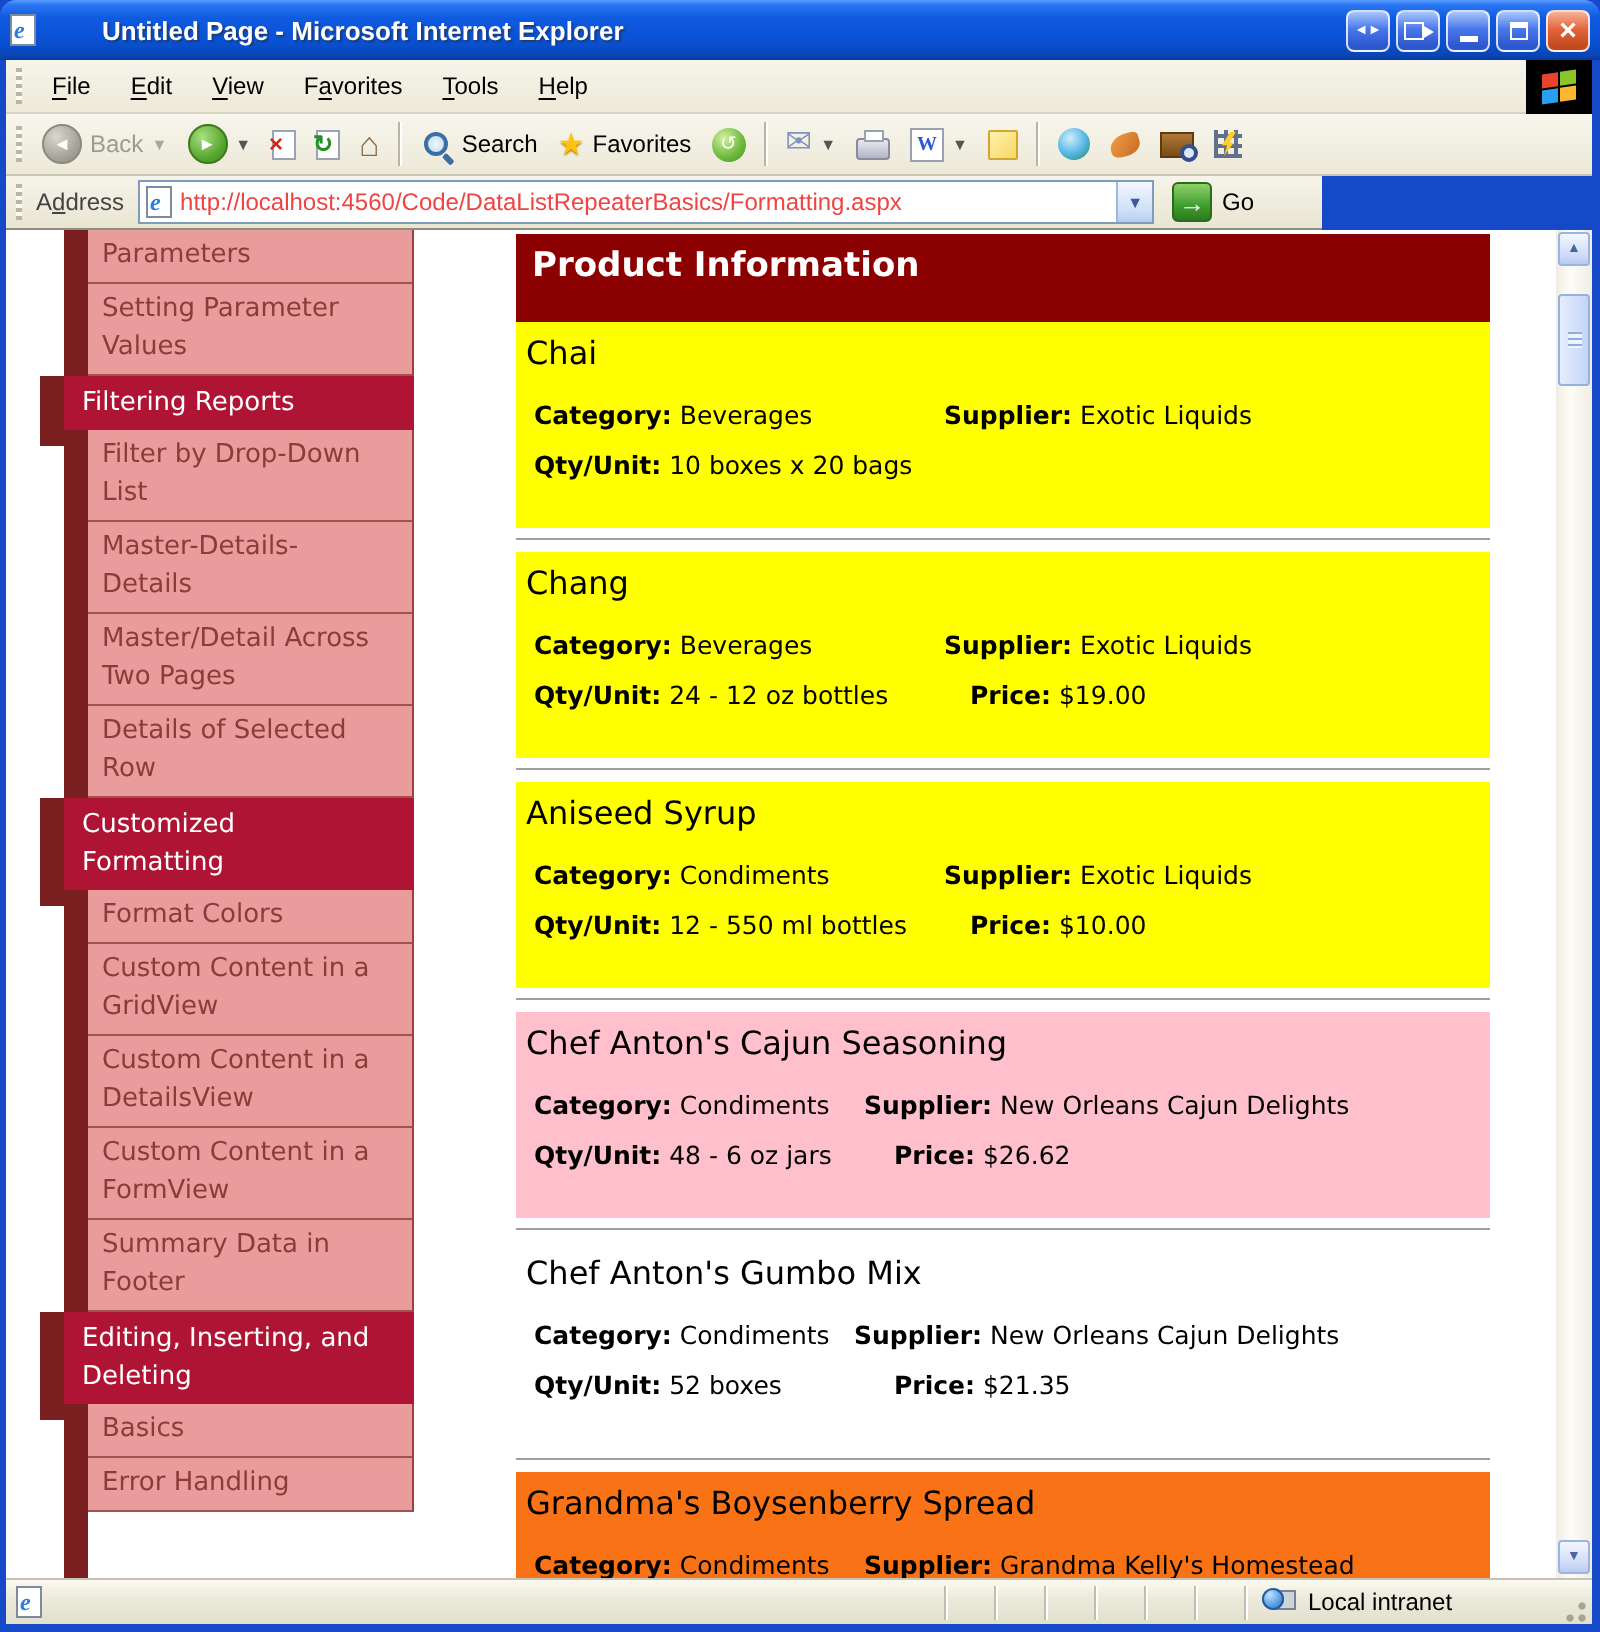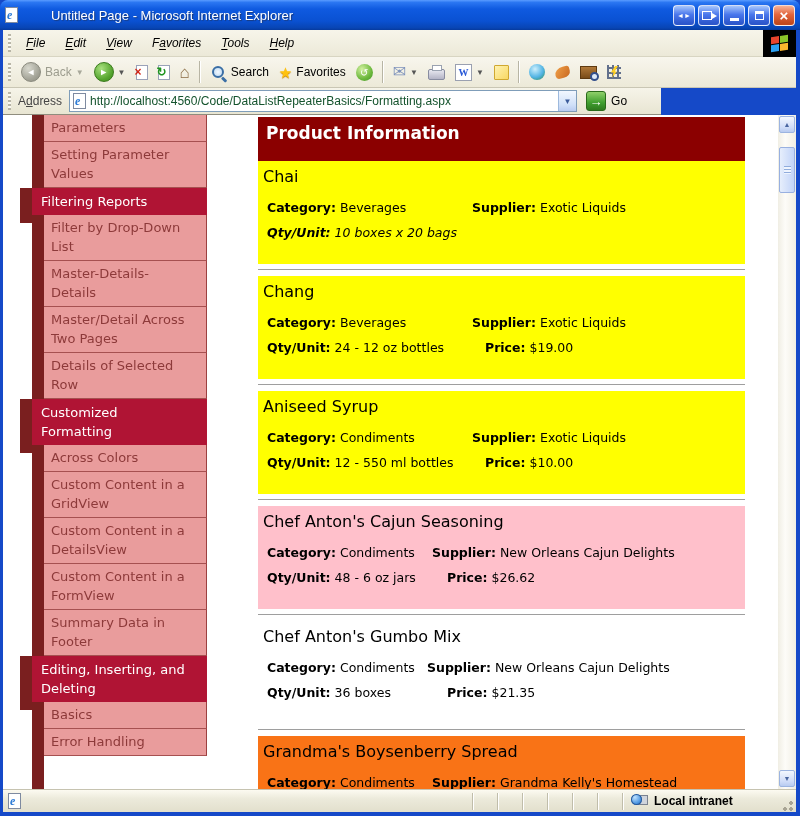--- a/index.html
+++ b/index.html
@@ -5,35 +5,35 @@
   html,body{margin:0;padding:0;}
   body{width:800px;height:816px;overflow:hidden;background:#4a6aa0;}
   .win{position:relative;width:800px;height:816px;background:#1549c8;font-family:"Liberation Sans",sans-serif;}
 
   
   .titlebar{position:absolute;left:0;top:0;width:100%;height:30px;box-sizing:border-box;
     border-radius:8px 8px 0 0;padding:0 5px;display:flex;align-items:center;
     background:linear-gradient(180deg,#5a9cff 0%,#2b77f2 8%,#0f5ae0 30%,#0a51d2 70%,#0845b4 93%,#063a9e 100%);}
   .iedoc{position:relative;width:13px;height:16px;background:#fff;border:1px solid #7e8aa0;box-sizing:border-box;flex:0 0 auto;}
   .iedoc i{position:absolute;left:1px;top:0px;color:#2e7cd6;font-size:12px;line-height:14px;font-weight:bold;font-style:italic;font-family:"Liberation Serif",serif;}
-  .title-text{flex:1;margin-left:6px;color:#fff;font-weight:normal;font-size:13px;white-space:nowrap;overflow:hidden;text-shadow:1px 1px 1px #1a3a7a;padding-left:27px;}
+  .title-text{flex:1;margin-left:6px;color:#fff;font-weight:bold;font-size:13px;white-space:nowrap;overflow:hidden;text-shadow:1px 1px 1px #1a3a7a;padding-left:27px;}
   .winbtns{display:flex;gap:3px;}
   .wbtn{width:22px;height:21px;box-sizing:border-box;border-radius:4px;border:1px solid rgba(255,255,255,.8);
     background:linear-gradient(180deg,#a6c6fc,#4a77ec 45%,#2d57cc 90%);color:#fff;
     display:flex;align-items:center;justify-content:center;}
   .wbtn.close{background:linear-gradient(180deg,#f6b195,#e2653d 45%,#c2491e 90%);font-size:15px;font-weight:bold;line-height:1;}
   .g-pan{font-size:7px;letter-spacing:0;}
   .g-pop{position:relative;width:10px;height:9px;border:1px solid #fff;box-sizing:border-box;margin-right:4px;}
   .g-pop::after{content:"";position:absolute;right:-6px;top:1px;width:0;height:0;border-left:5px solid #fff;border-top:3px solid transparent;border-bottom:3px solid transparent;}
   .g-min{width:9px;height:3px;background:#fff;align-self:flex-end;margin-bottom:4px;}
   .g-max{width:9px;height:9px;border:1px solid #fff;border-top:3px solid #fff;box-sizing:border-box;}
 
   
   .menubar{position:absolute;left:3px;top:30px;width:793px;height:27px;box-sizing:border-box;
-    background:linear-gradient(180deg,#f7f5ea,#ece9d8);border-bottom:1px solid #d8d5c2;display:flex;align-items:center;font-style:italic;}
+    background:linear-gradient(180deg,#f7f5ea,#ece9d8);border-bottom:1px solid #d8d5c2;display:flex;align-items:center;}
   .grip{width:3px;height:18px;margin:0 5px;background:repeating-linear-gradient(180deg,#b9b6a7 0 2px,#fbfaf3 2px 4px);flex:0 0 auto;}
   .menu-item{padding:3px 10px;font-size:12px;color:#000;}
   .menu-item u{text-underline-offset:2px;}
   .winlogo{margin-left:auto;width:33px;height:27px;background:#000;display:flex;align-items:center;justify-content:center;}
   .flag{display:grid;grid-template-columns:8px 8px;grid-template-rows:7px 7px;gap:1px;transform:skewY(-8deg);}
   .flag i{display:block;}
   .flag i:nth-child(1){background:#e8442c;}.flag i:nth-child(2){background:#8bc52a;}
   .flag i:nth-child(3){background:#2a9ff0;}.flag i:nth-child(4){background:#fcb72e;}
 
   
@@ -67,21 +67,21 @@
   .addon-book::after{content:"";position:absolute;right:-3px;bottom:-3px;width:5px;height:5px;border:2px solid #334f8c;border-radius:50%;background:#dce8f8;}
   .addon-grid{position:relative;width:14px;height:14px;background:repeating-linear-gradient(0deg,#62708c 0 2px,transparent 2px 5px),repeating-linear-gradient(90deg,#62708c 0 2px,transparent 2px 5px);}
   .addon-grid::after{content:"";position:absolute;left:4px;top:1px;width:7px;height:12px;background:#ffd024;clip-path:polygon(60% 0,100% 0,55% 45%,85% 45%,15% 100%,38% 55%,0 55%);}
   .sep-v{width:2px;height:22px;margin:0 4px;background:linear-gradient(90deg,#b8b5a4 50%,#fff 50%);flex:0 0 auto;}
 
   
   .addressbar{position:absolute;left:3px;top:88px;width:658px;height:27px;box-sizing:border-box;
     background:linear-gradient(180deg,#f6f4e9,#e8e5d2);border-bottom:1px solid #8f8d7e;display:flex;align-items:center;}
   .addr-label{font-size:12px;color:#444;margin:0 7px 0 2px;}
   .addr-input{width:508px;height:22px;box-sizing:border-box;background:#fff;border:1px solid #7f9db9;display:flex;align-items:center;padding-left:3px;}
-  .addr-url{flex:1;font-size:12px;margin-left:4px;white-space:nowrap;overflow:hidden;color:#14532d;}
+  .addr-url{flex:1;font-size:12px;margin-left:4px;white-space:nowrap;overflow:hidden;color:#ef4444;}
   .addr-drop{width:17px;height:20px;background:linear-gradient(180deg,#f2f7fe,#cfe0f8 70%,#b8cbf0);border-left:1px solid #9db9dd;display:flex;align-items:center;justify-content:center;color:#3a5a9a;font-size:8px;}
   .go-btn{display:flex;align-items:center;gap:5px;margin-left:9px;font-size:12px;color:#000;}
   .go-ico{width:20px;height:20px;box-sizing:border-box;border-radius:3px;border:1px solid #2a6a1a;
     background:linear-gradient(180deg,#8fd06a,#3f9e2e 60%,#2f7a1e);color:#fff;display:flex;align-items:center;justify-content:center;font-weight:bold;font-size:13px;}
 
   
   .viewport{position:absolute;left:3px;top:115px;width:793px;height:674px;background:#fff;}
   .page{position:absolute;left:0;top:0;right:18px;bottom:0;overflow:hidden;background:#fff;}
 
   
@@ -113,21 +113,21 @@
   .pcell{flex:0 0 auto;}
   .pcell.rest{flex:1 1 auto;}
   .pcell b{font-weight:bold;margin-top:20px;}
   hr.sep{border:0;border-top:1px solid #9e9e9e;border-bottom:1px solid #fff;height:0;margin:5px 0;}
 
   
   .statusbar{position:absolute;left:3px;top:789px;width:793px;height:23px;box-sizing:border-box;
     background:linear-gradient(180deg,#fcfaf1,#eceadb 40%,#e2dfcc);border-top:1px solid #c6c3b0;display:flex;align-items:center;font-size:12px;}
   .sb-left{flex:1;display:flex;align-items:center;padding-left:5px;}
   .sb-pane{width:24px;height:17px;border-left:1px solid #c0bdaa;box-shadow:inset 1px 0 0 #fff;}
-  .sb-zone{display:flex;align-items:center;gap:6px;width:146px;height:17px;border-left:1px solid #c0bdaa;box-shadow:inset 1px 0 0 #fff;padding-left:8px;color:#000;font-weight:bold;}
+  .sb-zone{display:flex;align-items:center;gap:6px;width:146px;height:17px;border-left:1px solid #c0bdaa;box-shadow:inset 1px 0 0 #fff;padding-left:8px;color:#000;}
   .zone-ico{position:relative;width:17px;height:14px;}
   .zone-ico::before{content:"";position:absolute;right:0;top:1px;width:10px;height:8px;background:#cfd4dc;border:1px solid #7a8290;}
   .zone-ico::after{content:"";position:absolute;left:0;top:0;width:11px;height:11px;border-radius:50%;
     background:radial-gradient(circle at 35% 30%,#bfe2ff,#4a94e0 60%,#2a6ab8);box-shadow:inset 0 0 0 1px #2a5a9a;}
   .sb-grip{width:13px;height:13px;margin:0 2px 0 4px;align-self:flex-end;
     background:
       radial-gradient(circle at 10px 10px,#a8a494 1.6px,transparent 2px),
       radial-gradient(circle at 10px 4px,#a8a494 1.6px,transparent 2px),
       radial-gradient(circle at 4px 10px,#a8a494 1.6px,transparent 2px);}
 </style>
@@ -270,21 +270,21 @@
         <div class="side-item">Filter by Drop-Down
 List</div>
         <div class="side-item">Master-Details-
 Details</div>
         <div class="side-item">Master/Detail Across
 Two Pages</div>
         <div class="side-item">Details of Selected
 Row</div>
         <div class="side-header">Customized
 Formatting</div>
-        <div class="side-item">Across Colors</div>
+        <div class="side-item">Format Colors</div>
         <div class="side-item">Custom Content in a
 GridView</div>
         <div class="side-item">Custom Content in a
 DetailsView</div>
         <div class="side-item">Custom Content in a
 FormView</div>
         <div class="side-item">Summary Data in
 Footer</div>
         <div class="side-header">Editing, Inserting, and
 Deleting</div>
@@ -295,21 +295,21 @@
       <div class="content">
         <div class="banner">Product Information</div>
 
         <div class="card" style="background: rgb(255, 255, 0);">
           <div class="pname">Chai</div>
           <div class="prow">
             <span class="pcell" style="width:205px;"><b>Category:</b> <span>Beverages</span></span>
             <span class="pcell rest"><b>Supplier:</b> <span>Exotic Liquids</span></span>
           </div>
           <div class="prow">
-            <span class="pcell" style="width:218px;font-style:italic;"><b>Qty/Unit:</b> <span>10 boxes x 20 bags</span></span>
+            <span class="pcell" style="width:218px;"><b>Qty/Unit:</b> <span>10 boxes x 20 bags</span></span>
           </div>
         </div>
         <hr class="sep">
 
         <div class="card" style="background: rgb(255, 255, 0);">
           <div class="pname">Chang</div>
           <div class="prow">
             <span class="pcell" style="width:205px;"><b>Category:</b> <span>Beverages</span></span>
             <span class="pcell rest"><b>Supplier:</b> <span>Exotic Liquids</span></span>
           </div>
@@ -346,21 +346,21 @@
         </div>
         <hr class="sep">
 
         <div class="card" style="background: rgb(255, 255, 255);">
           <div class="pname">Chef Anton's Gumbo Mix</div>
           <div class="prow">
             <span class="pcell" style="width:160px;"><b>Category:</b> <span>Condiments</span></span>
             <span class="pcell rest"><b>Supplier:</b> <span>New Orleans Cajun Delights</span></span>
           </div>
           <div class="prow">
-            <span class="pcell" style="width:180px;"><b>Qty/Unit:</b> <span>36 boxes</span></span>
+            <span class="pcell" style="width:180px;"><b>Qty/Unit:</b> <span>52 boxes</span></span>
             <span class="pcell rest"><b>Price:</b> <span>$21.35</span></span>
           </div>
         </div>
         <hr class="sep">
 
         <div class="card" style="background: #f97316;">
           <div class="pname">Grandma's Boysenberry Spread</div>
           <div class="prow">
             <span class="pcell" style="width:165px;"><b>Category:</b> <span>Condiments</span></span>
             <span class="pcell rest"><b>Supplier:</b> <span>Grandma Kelly's Homestead</span></span>

